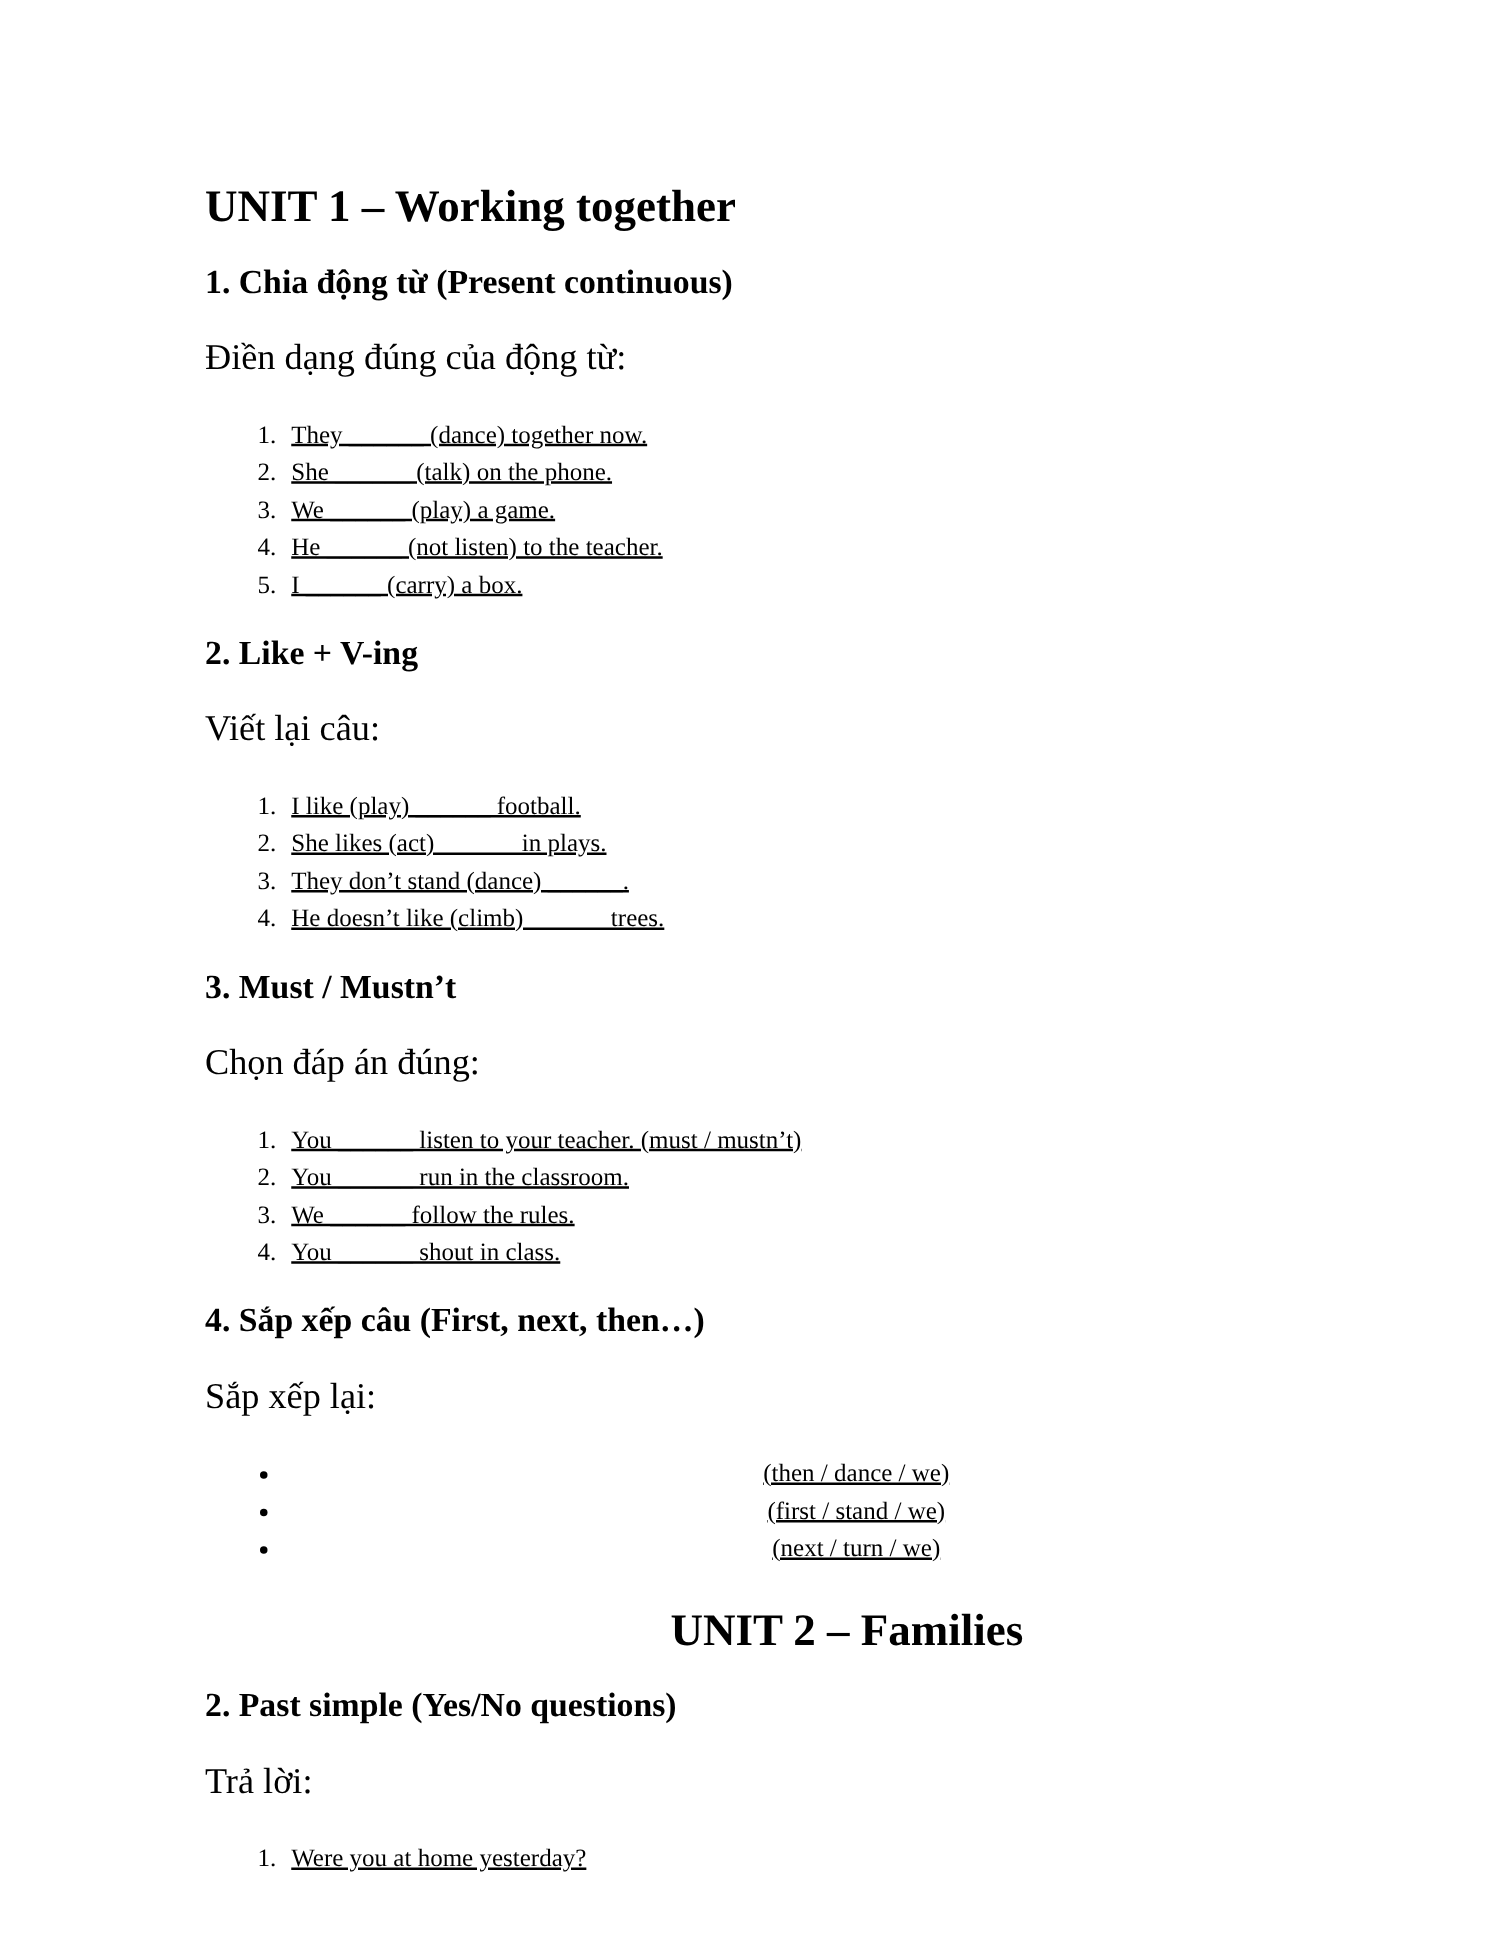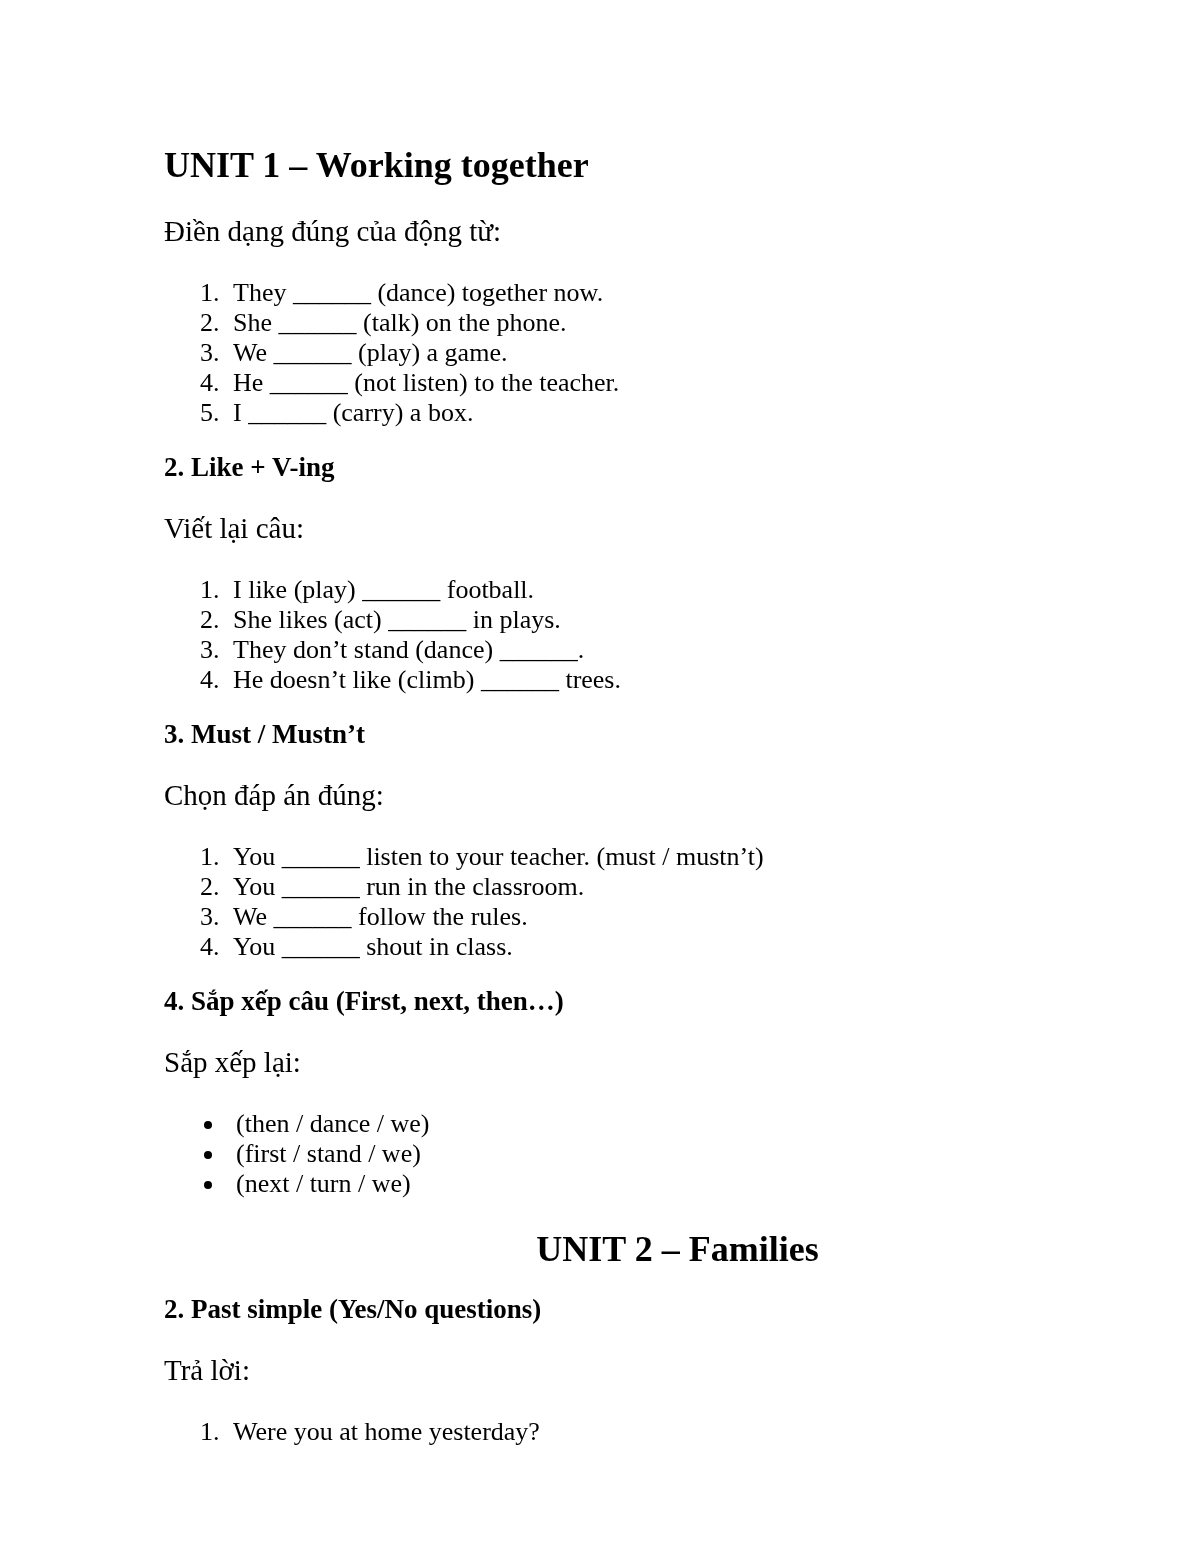--- a/index.html
+++ b/index.html
@@ -37,42 +37,45 @@
     font-weight: bold;
     line-height: 1.15;
     margin: 24px 0 0 0;
   }
   .instruction {
     font-size: 29px;
     line-height: 1.2;
     margin: 28px 0 0 0;
   }
   ol.exercise-list, ul.exercise-list {
-    font-size: 26px;
+    font-size: 20px;
     margin: 29px 0 0 0;
     padding-left: 62px;
+    text-decoration: underline;
   }
   ol.exercise-list li, ul.exercise-list li {
     line-height: 30px;
     padding-left: 7px;
   }
   ul.exercise-list {
     list-style-type: disc;
   }
   ul.exercise-list li {
     padding-left: 10px;
+    text-align: center;
   }
 </style>
 </head>
 <body>
 
 <div class="page">
 
   <h1 class="unit-title">UNIT 1 – Working together</h1>
 
+  <h2 class="section-heading">1. Chia động từ (Present continuous)</h2>
   <p class="instruction">Điền dạng đúng của động từ:</p>
   <ol class="exercise-list">
     <li>They ______ (dance) together now.</li>
     <li>She ______ (talk) on the phone.</li>
     <li>We ______ (play) a game.</li>
     <li>He ______ (not listen) to the teacher.</li>
     <li>I ______ (carry) a box.</li>
   </ol>
 
   <h2 class="section-heading">2. Like + V-ing</h2>

